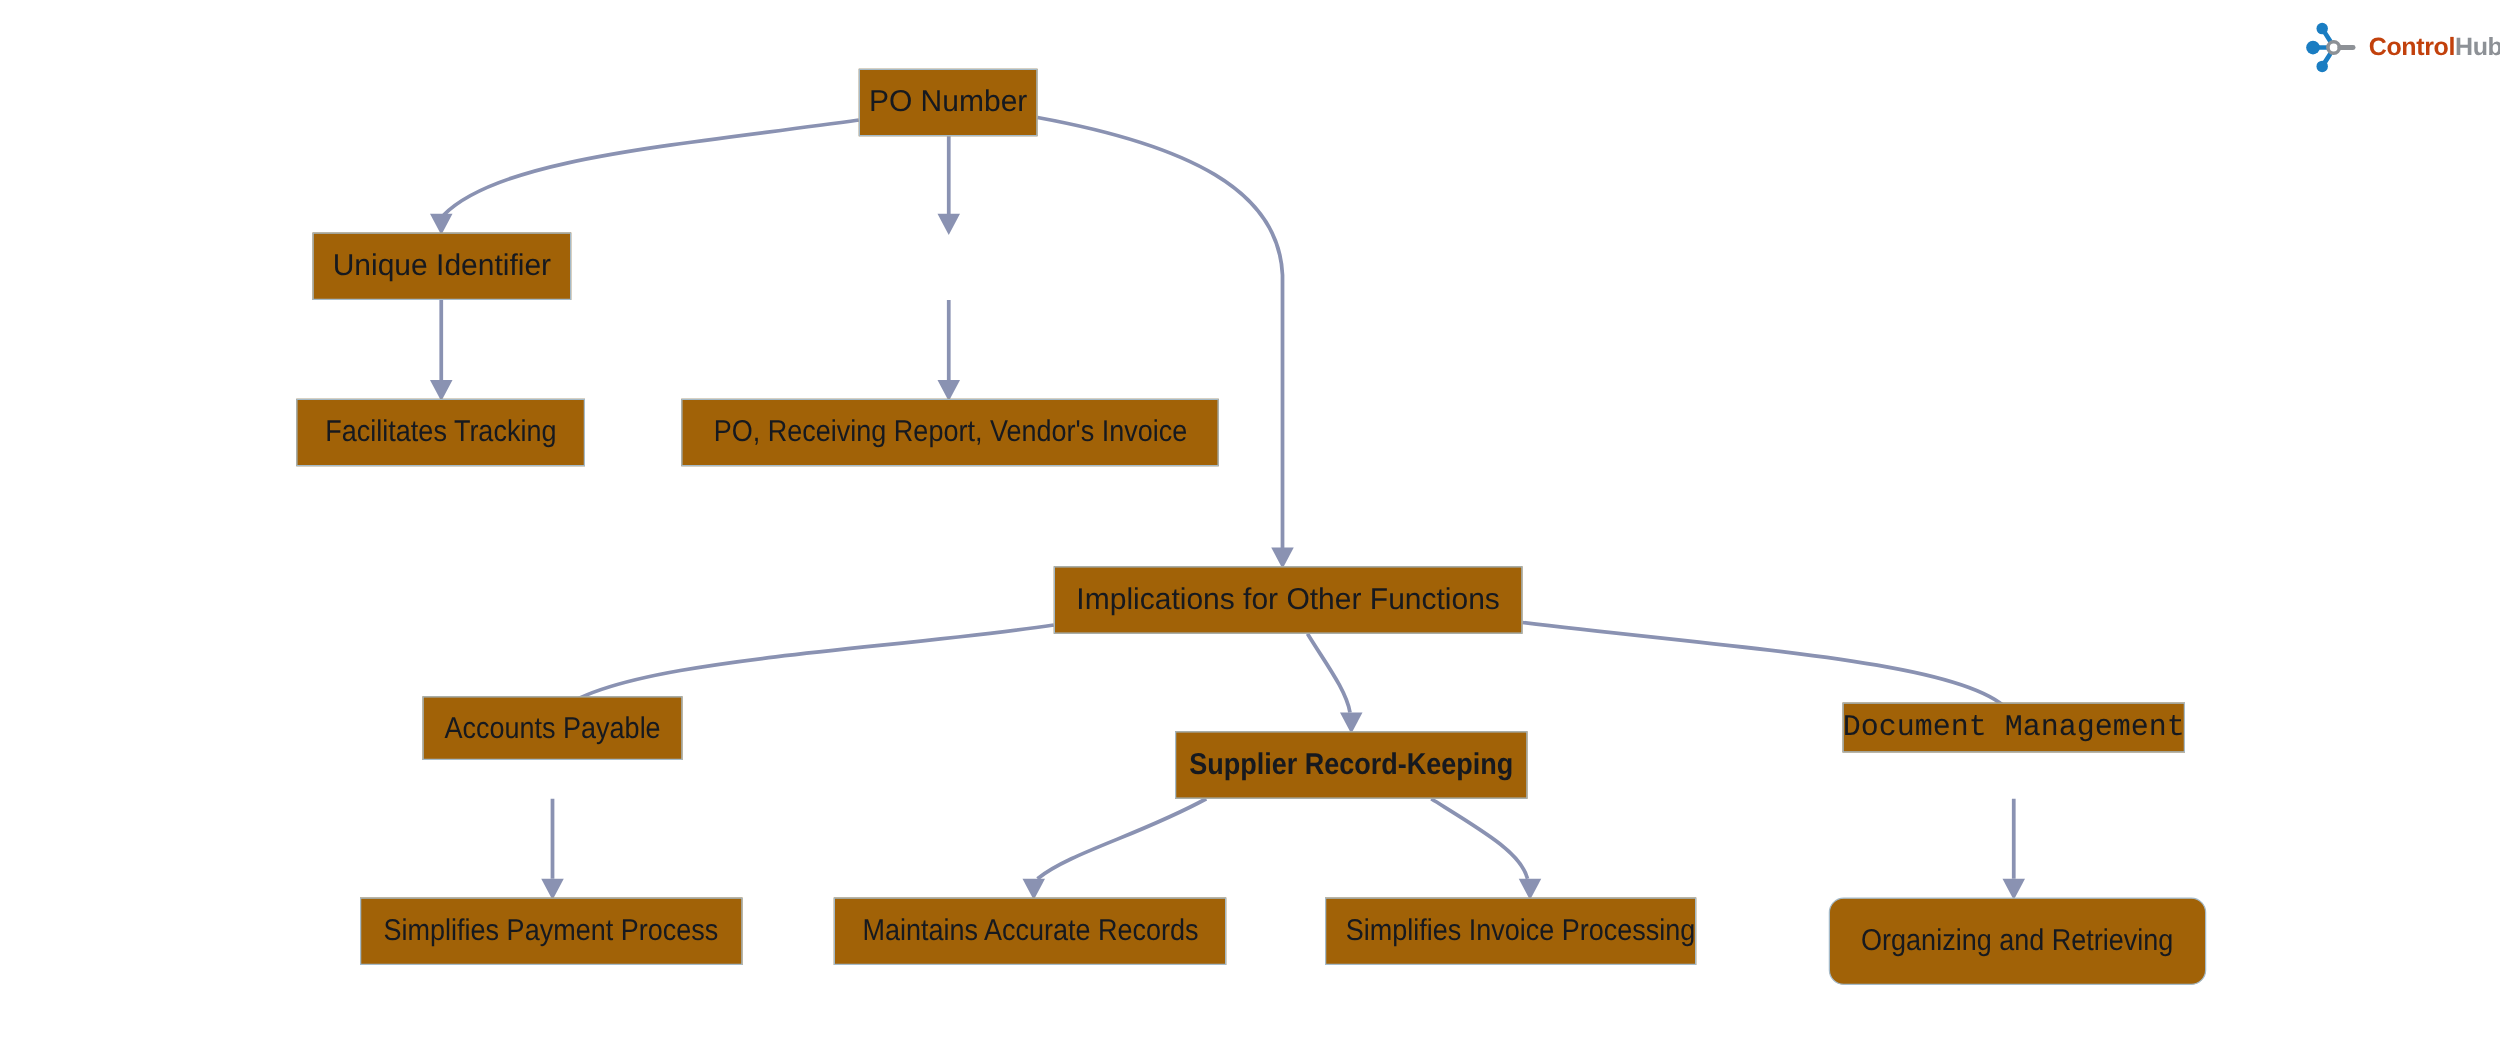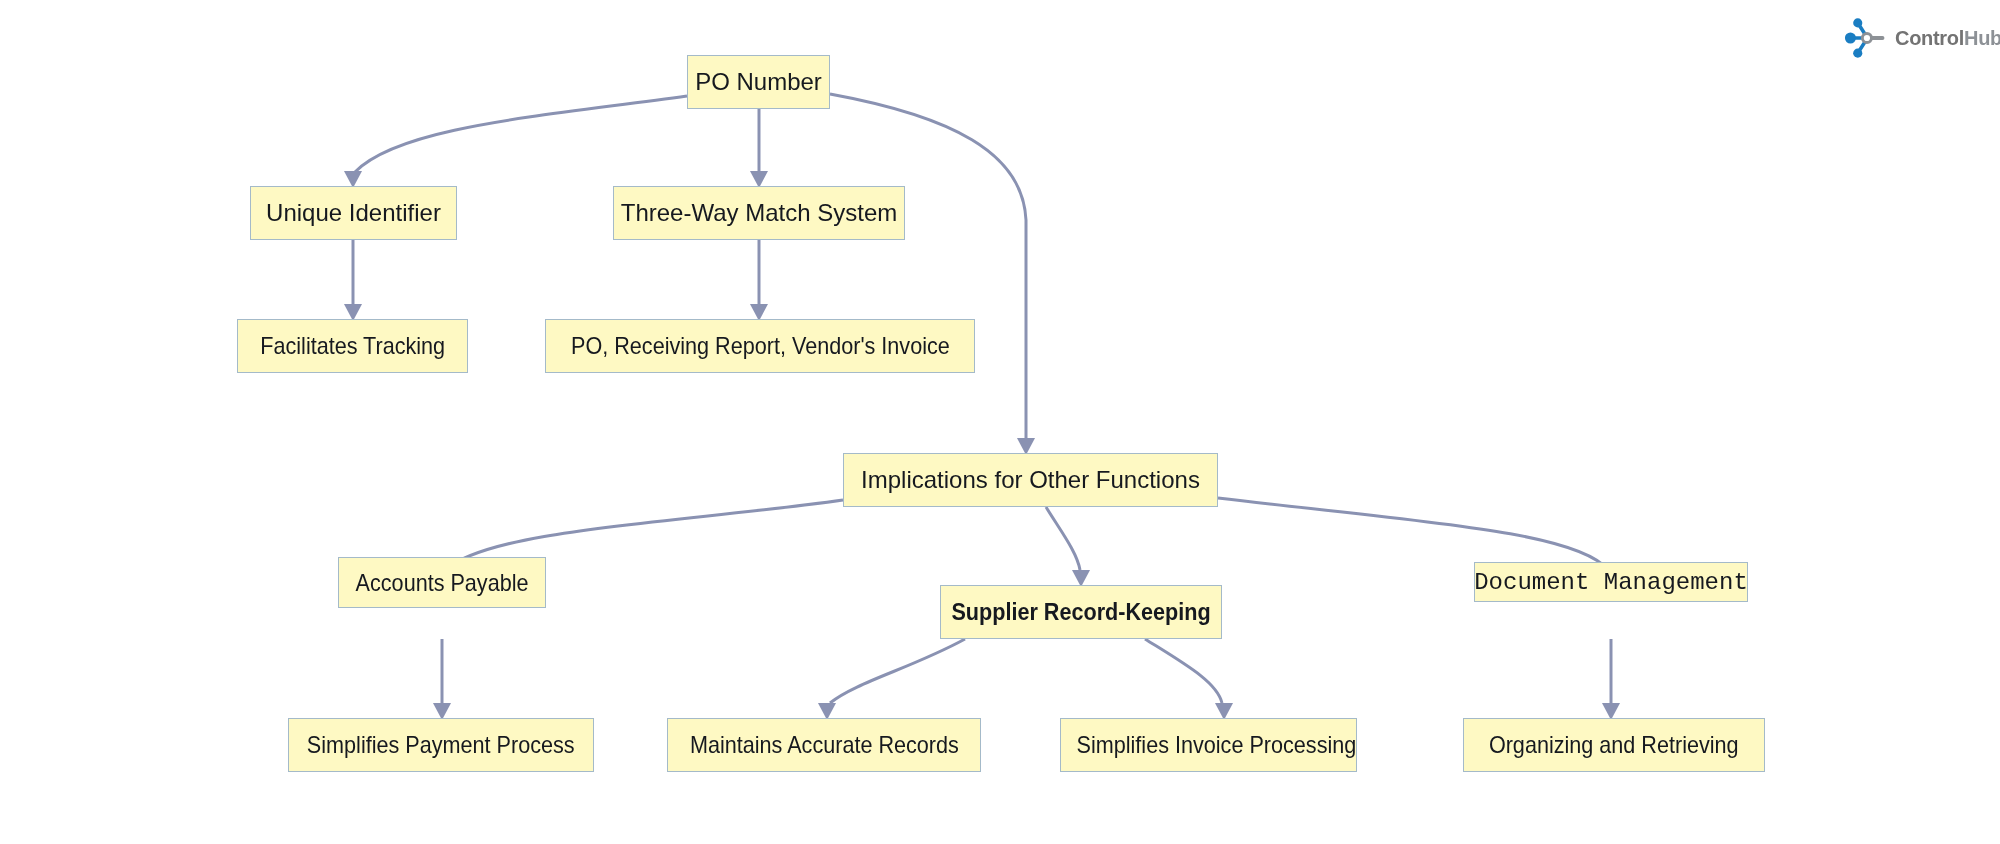--- a/index.html
+++ b/index.html
@@ -7,32 +7,32 @@
   .stage{
     position:relative;width:2000px;height:844px;
     font-family:"Liberation Sans",sans-serif;background:#ffffff;
   }
   #edges-layer{position:absolute;left:0;top:0;width:2000px;height:844px;}
   .edge-path{fill:none;stroke:#8a92b2;stroke-width:3px;}
   .edge-arrow{fill:#8a92b2;stroke:none;}
   #nodes-layer{position:absolute;left:0;top:0;width:2000px;height:844px;}
   .node{
     position:absolute;box-sizing:border-box;
-    background:#fef9c3;border:1.6px solid #a4bac9;
+    background:#a16207;border:1.6px solid #a4bac9;
     display:flex;align-items:center;justify-content:center;
     color:#16191f;font-size:24px;white-space:nowrap;
   }
   .node .lbl{display:inline-block;}
   .node.condensed .lbl{transform:scaleX(0.9);transform-origin:center center;}
   .logo{
     position:absolute;left:1843px;top:16px;height:44px;
     display:flex;align-items:center;gap:6px;
   }
   .logo-text{font-weight:bold;font-size:20px;letter-spacing:-0.3px;line-height:44px;}
-  .logo-text .primary{color:#737373;}
+  .logo-text .primary{color:#c2410c;}
   .logo-text .secondary{color:#8d9196;}
 </style>
 </head>
 <body>
 
 <div class="stage">
 
   <svg id="edges-layer" viewBox="0 0 2000 844" xmlns="http://www.w3.org/2000/svg">
       <path d="M 687 96 C 545 116 400 126 355 172" class="edge-path"></path>
       <polygon points="353,188 344,171 362,171" class="edge-arrow"></polygon>
@@ -60,23 +60,20 @@
       <polygon points="1611,720 1602,703 1620,703" class="edge-arrow"></polygon>
     </svg>
 
   <div id="nodes-layer">
       <div class="node" style="left: 687px; top: 55px; width: 143px; height: 54px;">
         <span class="lbl">PO Number</span>
       </div>
       <div class="node" style="left: 250px; top: 186px; width: 207px; height: 54px; justify-content: center;">
         <span class="lbl">Unique Identifier</span>
       </div>
-      <div class="node" style="left: 613px; top: 186px; width: 292px; height: 54px;">
-        <span class="lbl">Three-Way Match System</span>
-      </div>
       <div class="node condensed" style="left: 237px; top: 319px; width: 231px; height: 54px;">
         <span class="lbl">Facilitates Tracking</span>
       </div>
       <div class="node condensed" style="left: 545px; top: 319px; width: 430px; height: 54px;">
         <span class="lbl">PO, Receiving Report, Vendor's Invoice</span>
       </div>
       <div class="node" style="left: 843px; top: 453px; width: 375px; height: 54px;">
         <span class="lbl">Implications for Other Functions</span>
       </div>
       <div class="node condensed" style="left: 338px; top: 557px; width: 208px; height: 51px;">
@@ -90,21 +87,21 @@
       </div>
       <div class="node condensed" style="left: 288px; top: 718px; width: 306px; height: 54px;">
         <span class="lbl">Simplifies Payment Process</span>
       </div>
       <div class="node condensed" style="left: 667px; top: 718px; width: 314px; height: 54px;">
         <span class="lbl">Maintains Accurate Records</span>
       </div>
       <div class="node condensed" style="left: 1060px; top: 718px; width: 297px; height: 54px; padding-left: 16px;">
         <span class="lbl">Simplifies Invoice Processing</span>
       </div>
-      <div class="node condensed" style="left: 1463px; top: 718px; width: 302px; height: 54px;">
+      <div class="node condensed" style="left: 1463px; top: 718px; width: 302px; height: 70px; border-radius: 12px;">
         <span class="lbl">Organizing and Retrieving</span>
       </div>
     </div>
 
   <div class="logo">
     <svg width="46" height="44" viewBox="0 0 48 48" xmlns="http://www.w3.org/2000/svg">
       <g stroke="#1a7dc2" stroke-width="4" stroke-linecap="round" fill="none">
         <path d="M15 8 C19 13 21 17 23 20"></path>
         <path d="M8 24 L19 24"></path>
         <path d="M15 40 C19 35 21 31 23 28"></path>

